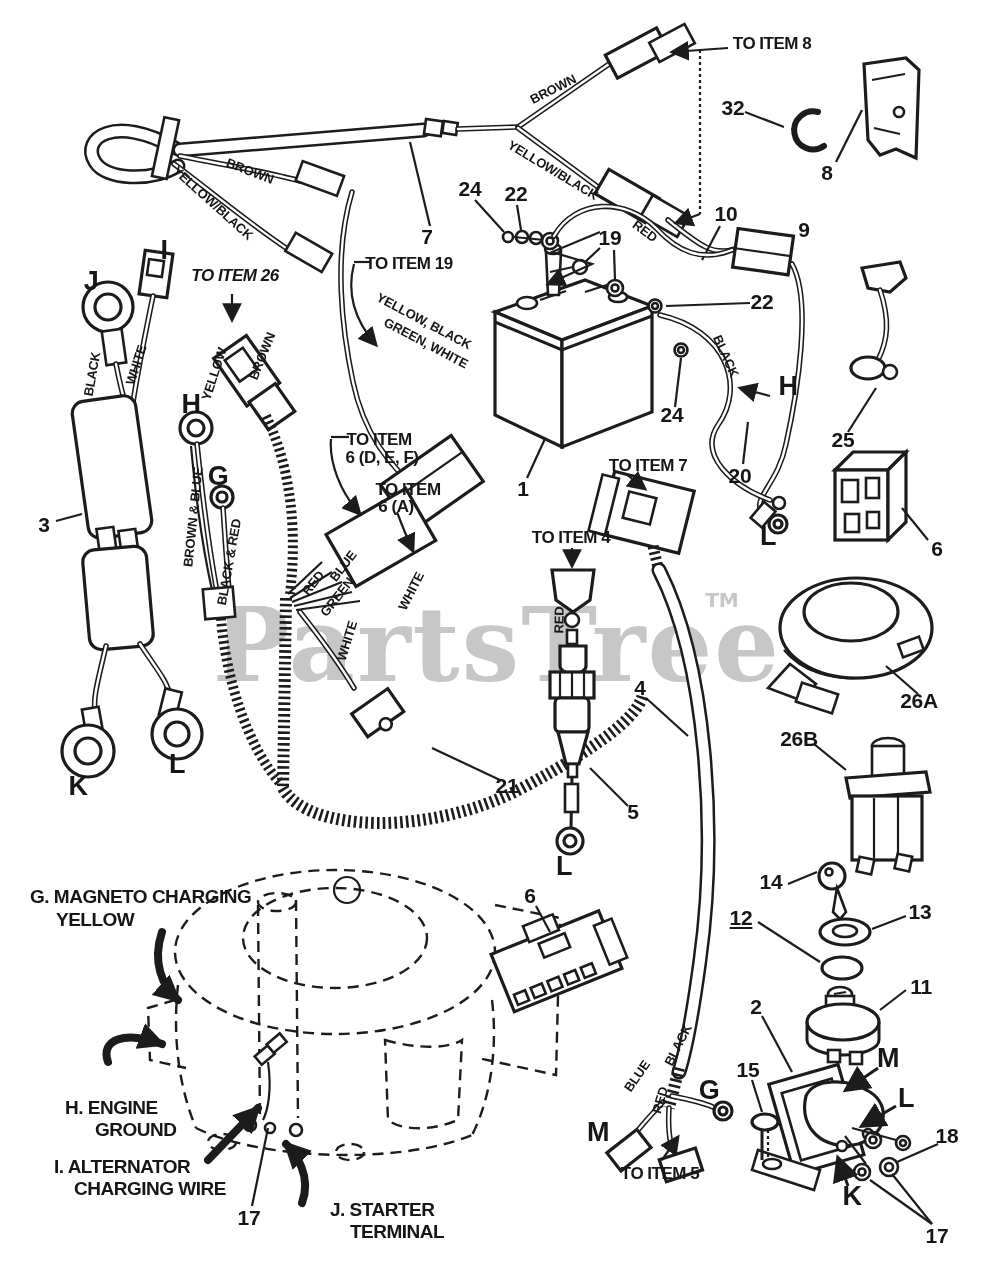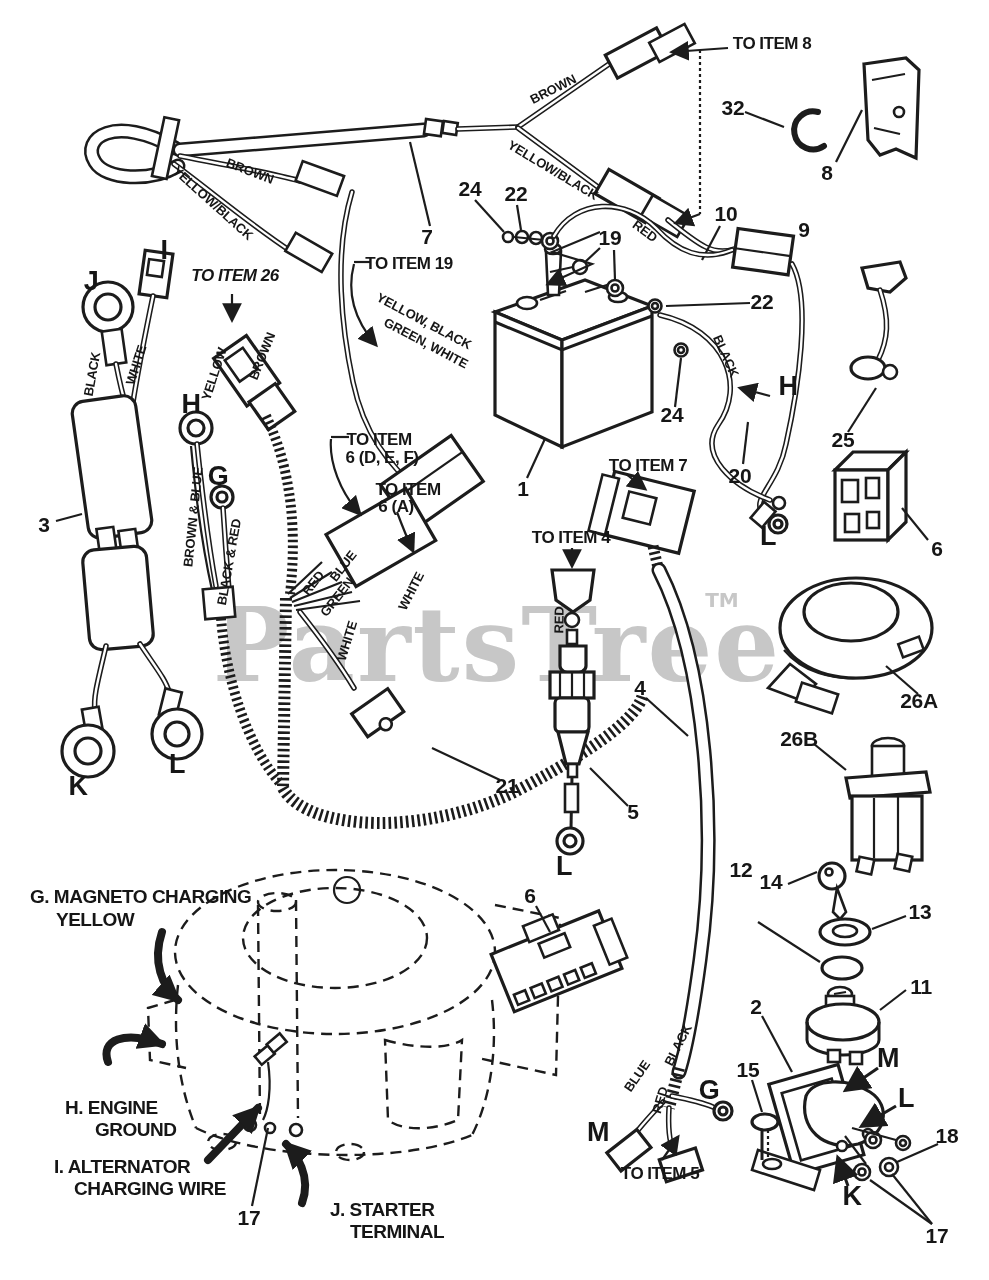--- a/index.html
+++ b/index.html
@@ -444,21 +444,21 @@
   <div class="lbl num" style="left:44px;top:525px;">3</div>
   <div class="lbl num" style="left:507px;top:786px;">21</div>
   <div class="lbl num" style="left:633px;top:812px;">5</div>
   <div class="lbl num" style="left:640px;top:688px;">4</div>
   <div class="lbl num" style="left:530px;top:896px;">6</div>
   <div class="lbl num" style="left:937px;top:549px;">6</div>
   <div class="lbl num" style="left:843px;top:440px;">25</div>
   <div class="lbl num" style="left:919px;top:701px;">26A</div>
   <div class="lbl num" style="left:799px;top:739px;">26B</div>
   <div class="lbl num" style="left:771px;top:882px;">14</div>
-  <div class="lbl num" style="left:741px;top:870px;">12</div>
+  <div class="lbl num" style="left:741px;top:918px;text-decoration:underline;">12</div>
   <div class="lbl num" style="left:920px;top:912px;">13</div>
   <div class="lbl num" style="left:921px;top:987px;text-align:center;">11</div>
   <div class="lbl num" style="left:756px;top:1007px;">2</div>
   <div class="lbl num" style="left:748px;top:1070px;">15</div>
   <div class="lbl num" style="left:947px;top:1136px;">18</div>
   <div class="lbl num" style="left:249px;top:1218px;">17</div>
   <div class="lbl num" style="left:937px;top:1236px;">17</div>
 
   <div class="lbl letter" style="left:91px;top:281px;">J</div>
   <div class="lbl letter" style="left:164px;top:250px;">I</div>

